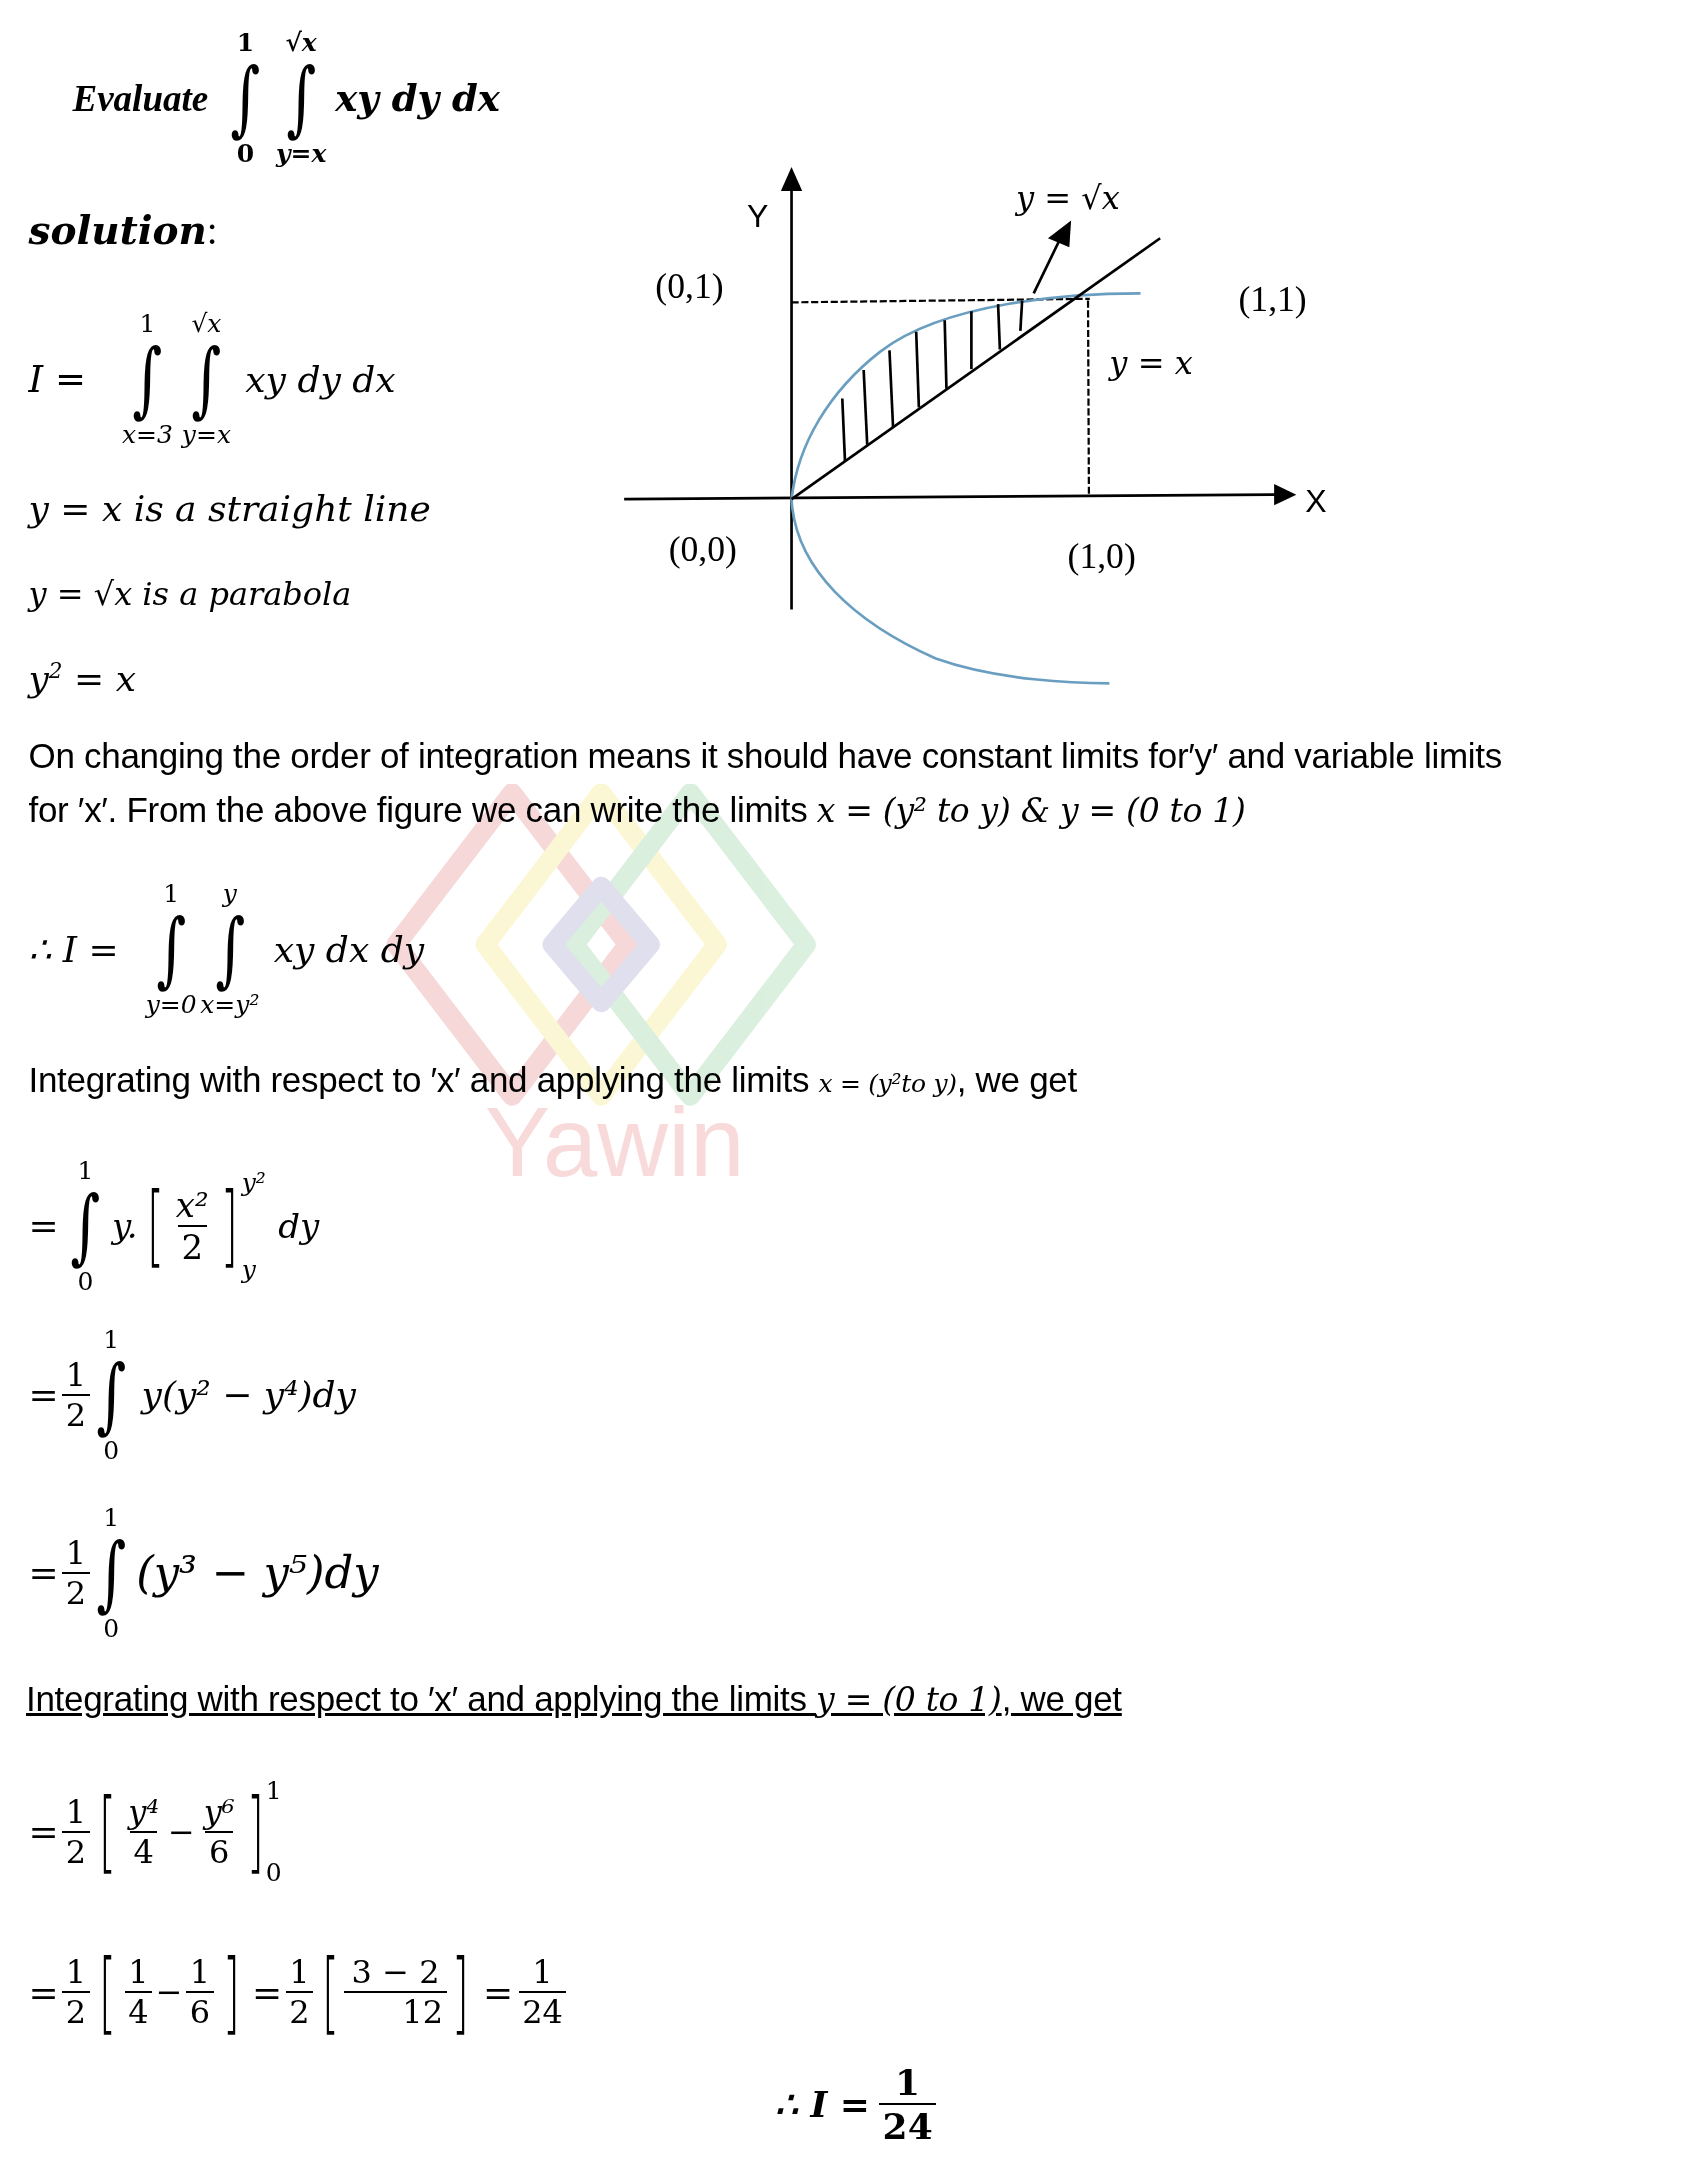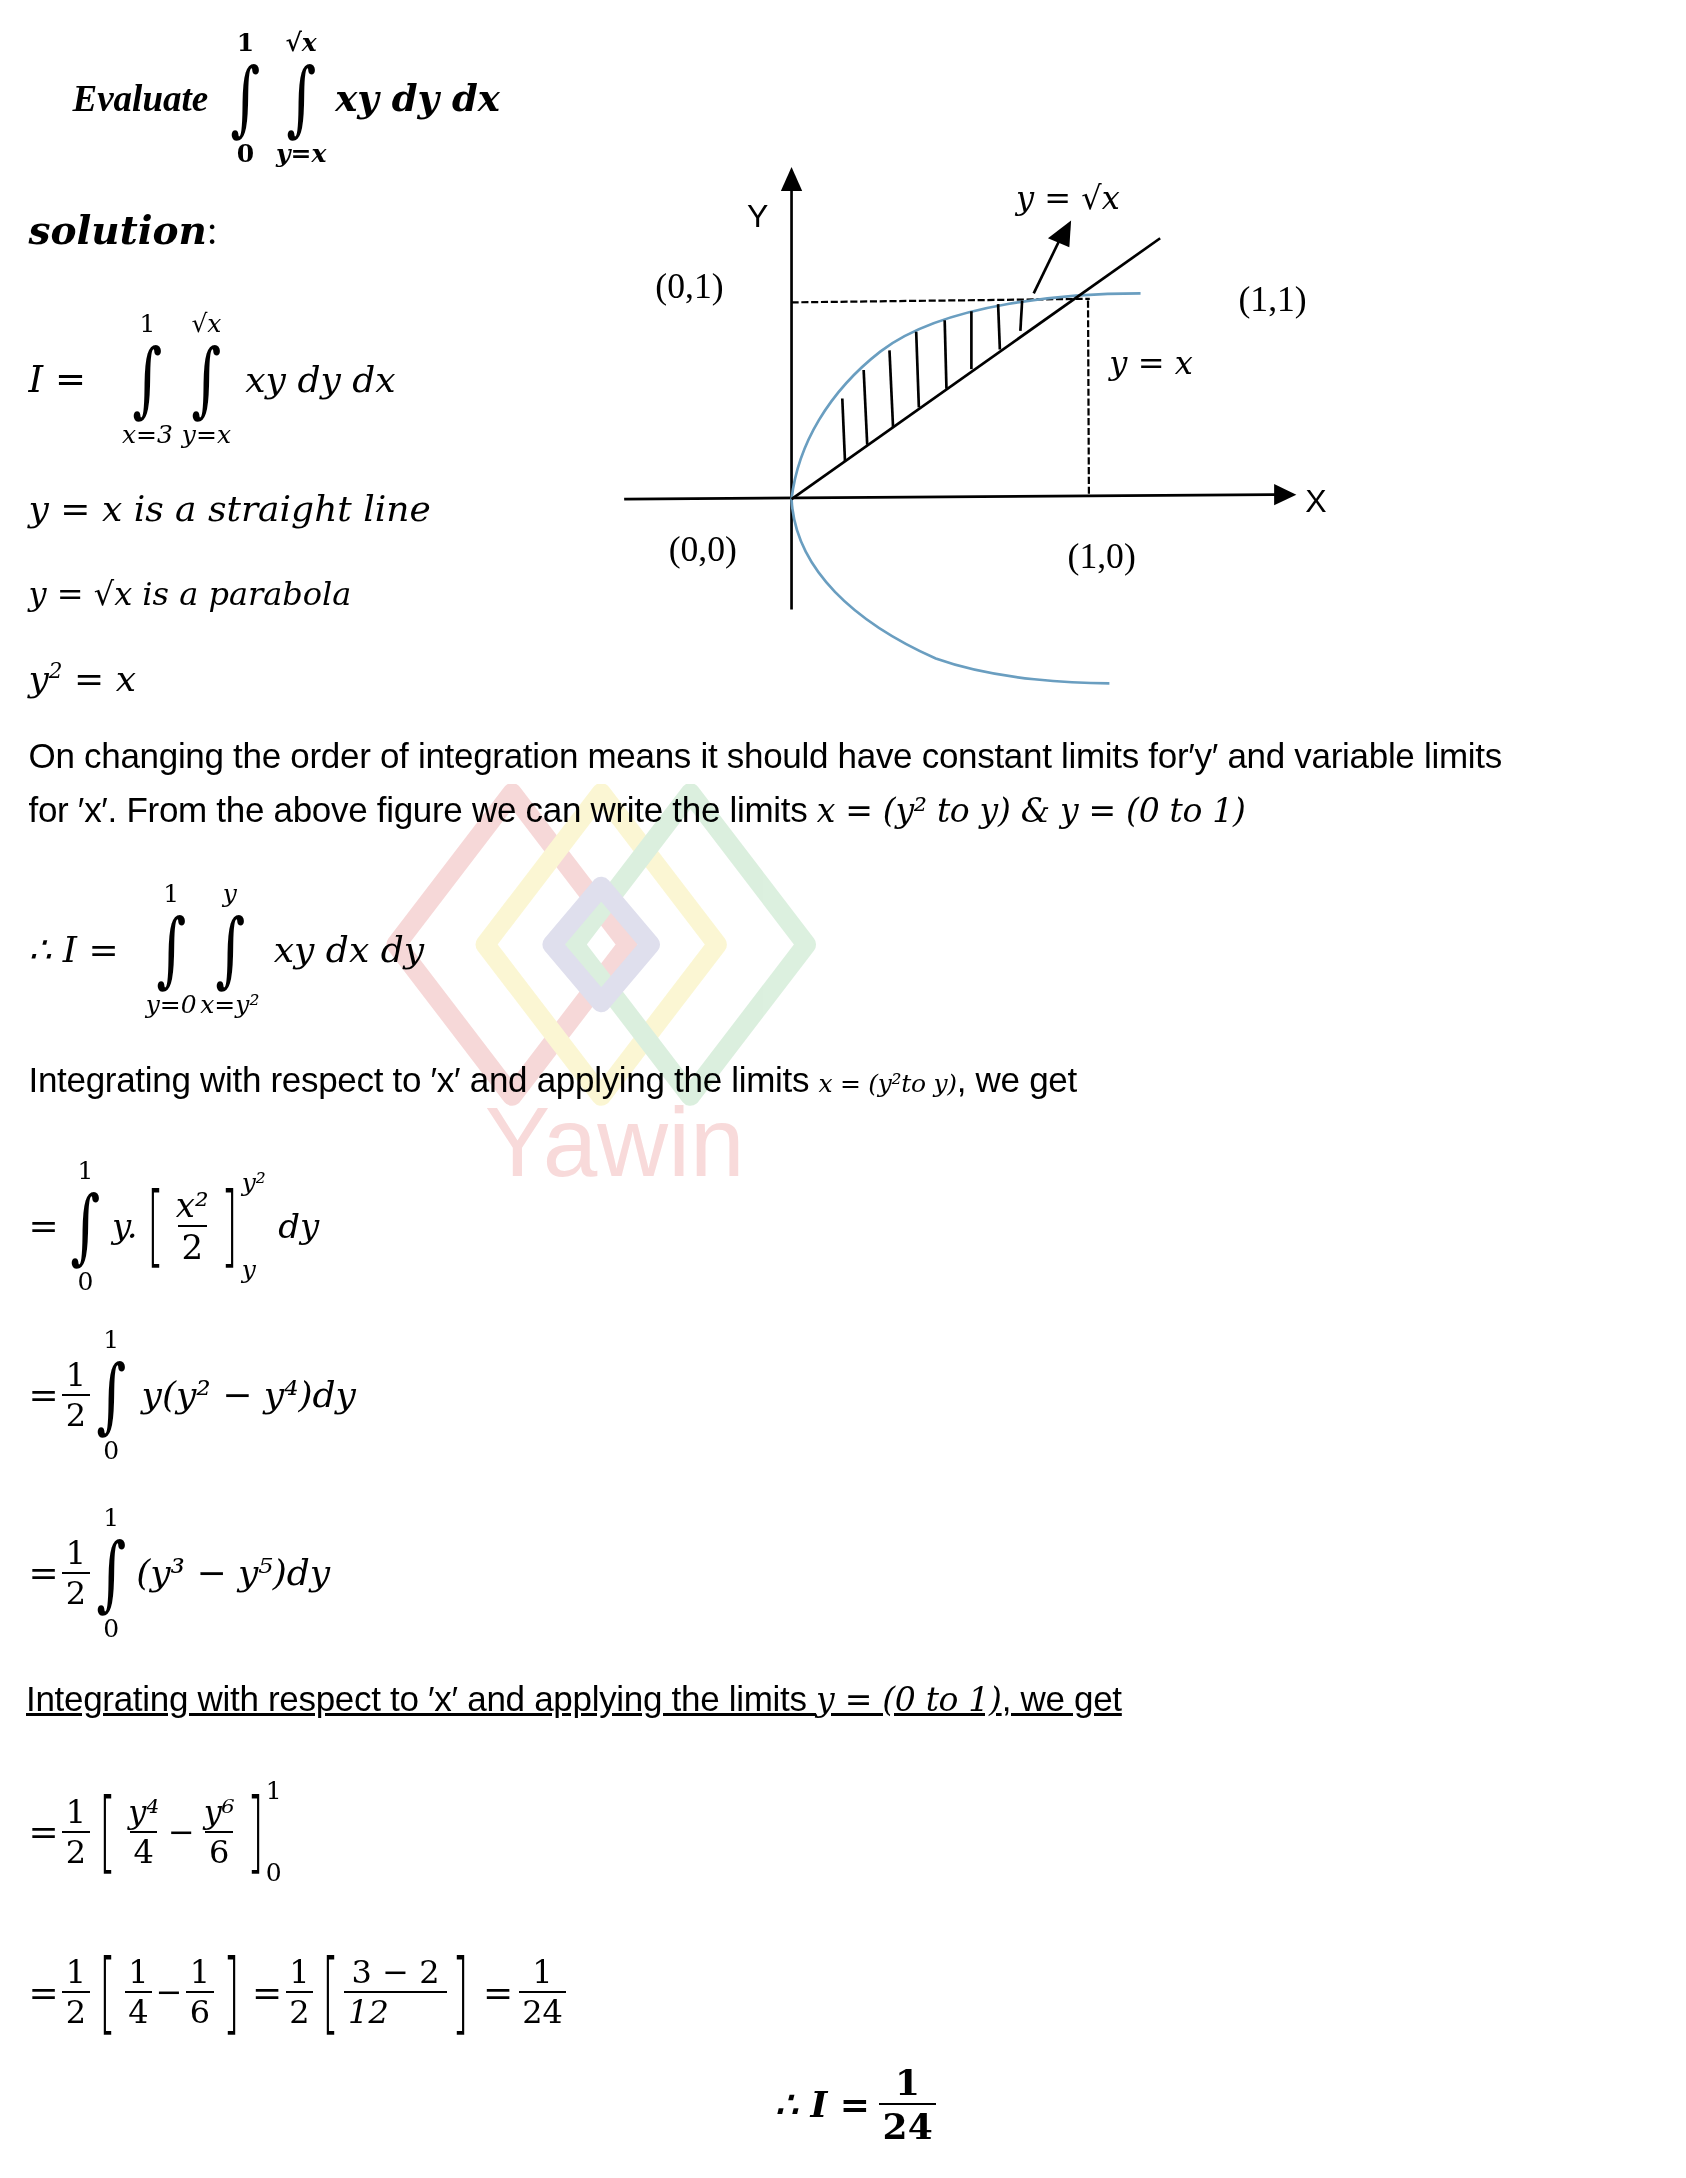--- a/index.html
+++ b/index.html
@@ -180,21 +180,21 @@
   <span class="mr" style="font-size:36px;">=</span>
   <span class="frac mr" style="font-size:32px;margin-left:3.6px;">
     <span class="num">1</span>
     <span class="den">2</span>
   </span>
   <span style="display:inline-flex;flex-direction:column;align-items:center;">
     <span class="limr">1</span>
     <span class="intsign">∫</span>
     <span class="limr">0</span>
   </span>
-  <span class="m" style="font-size:36px;margin-left:3.6px;">(y³ − y⁵)dy</span>
+  <span class="m" style="font-size:45px;margin-left:3.6px;">(y³ − y⁵)dy</span>
 </div>
 
 <div class="abs prose" style="left:26px;top:1679px;text-decoration:underline;">
   <span>Integrating with respect to ′x′ and applying the limits </span><span class="m" style="font-size:33px;">y = (0 to 1)</span><span>, we get</span>
 </div>
 
 <div class="abs eq-row" style="left:28.5px;top:1769px;height:125px;">
   <span class="mr" style="font-size:36px;">=</span>
   <span class="frac mr" style="font-size:32px;margin-left:3.6px;">
     <span class="num">1</span>
@@ -235,21 +235,21 @@
   </span>
   <span class="bracket">]</span>
   <span style="font-size:36px;margin:0 3.6px;">=</span>
   <span class="frac">
     <span class="num">1</span>
     <span class="den">2</span>
   </span>
   <span class="bracket">[</span>
   <span class="frac">
     <span class="num">3 − 2</span>
-    <span class="den" style="width:100%;text-align:left;font-style:italic;">12</span>
+    <span class="den" style="width:100%;text-align:right;">12</span>
   </span>
   <span class="bracket">]</span>
   <span style="font-size:36px;margin:0 5.3px;">=</span>
   <span class="frac">
     <span class="num">1</span>
     <span class="den">24</span>
   </span>
 </div>
 
 <div class="abs eq-row" style="left:775px;top:2050px;height:107px;">

